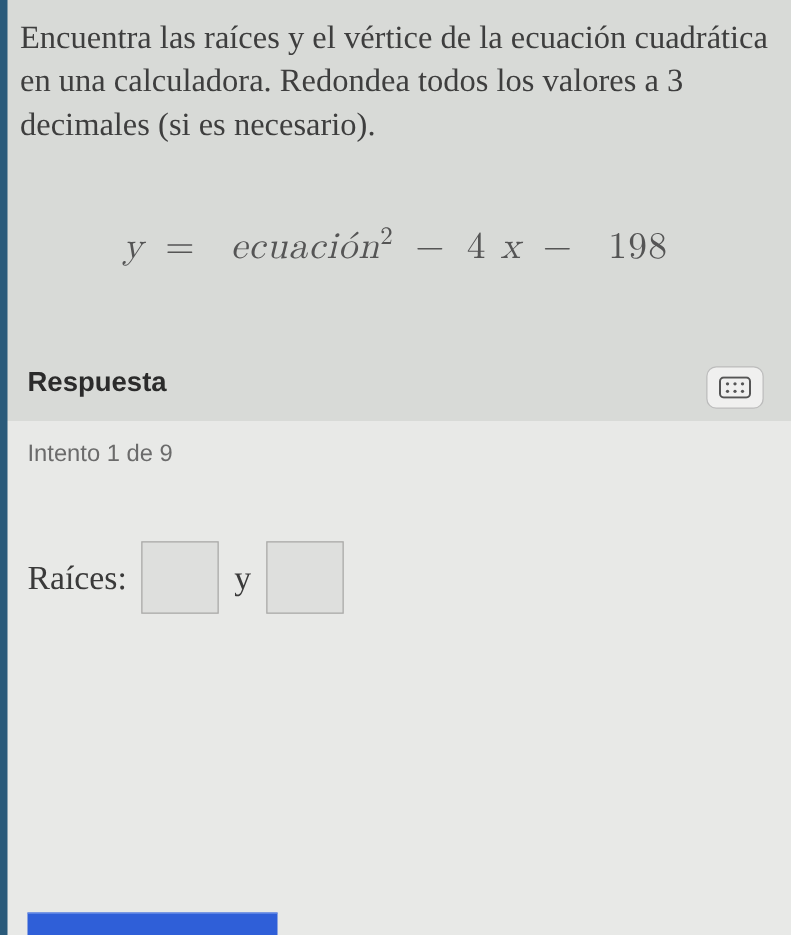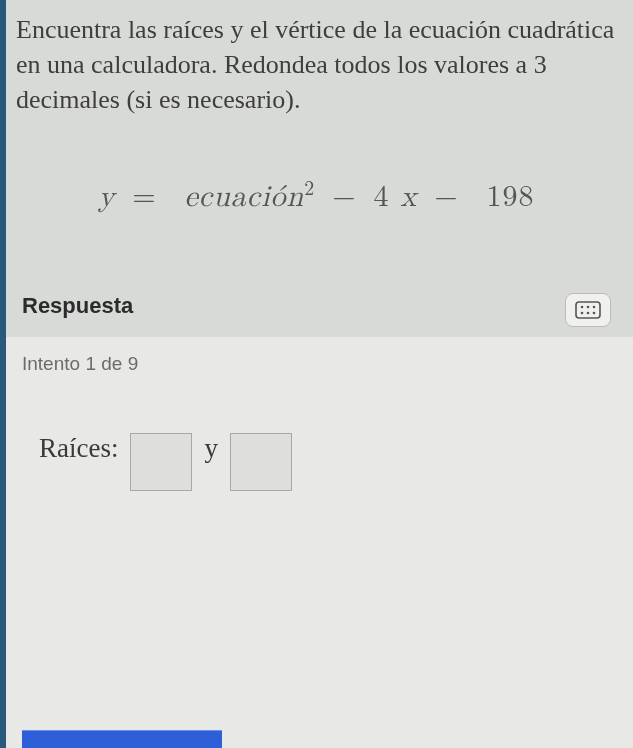--- a/index.html
+++ b/index.html
@@ -87,25 +87,24 @@
       height: 18px;
     }
     .attempt-line {
       font-family: 'Segoe UI', Arial, sans-serif;
       font-size: 19px;
       color: #6b6b6b;
       margin-bottom: 58px;
     }
     .input-row {
       display: flex;
-      align-items: flex-start;
+      align-items: center;
       margin-bottom: 42px;
       font-size: 27px;
       color: #3a3a3a;
-      margin-left: 17px;
     }
     .input-row .row-label {
       margin-right: 12px;
     }
     .answer-box {
       width: 62px;
       height: 58px;
       background: #dedfdd;
       border: 1px solid #a8a8a6;
       font-size: 22px;

